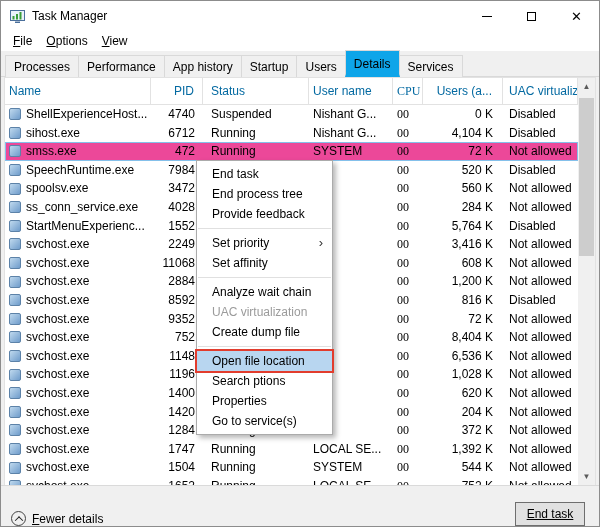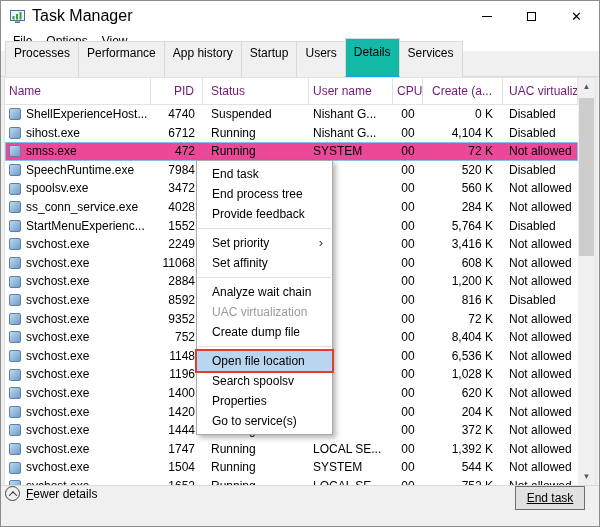--- a/index.html
+++ b/index.html
@@ -8,71 +8,71 @@
 
   .window {
     position: relative; width: 600px; height: 527px;
     background: #f0f0f0; border: 1px solid #8c8c8c;
     font-size: 12px; color: #000; overflow: hidden;
   }
 
   
   .titlebar { height: 30px; background: #fff; display: flex; align-items: center; }
   .app-icon { margin-left: 9px; display: inline-flex; }
-  .title { margin-left: 7px; font-size: 16px; }
+  .title { margin-left: 7px; font-size: 12px; }
   .caption { margin-left: auto; display: flex; height: 100%; }
   .cap-btn { width: 45px; height: 100%; display: flex; align-items: center; justify-content: center; }
   .glyph-min { width: 10px; height: 1px; background: #000; display: block; }
   .glyph-max { width: 9px; height: 9px; border: 1px solid #000; display: block; }
   .glyph-close { font-size: 13px; line-height: 1; }
 
   
   .menubar { height: 20px; background: #fff; display: flex; align-items: center; padding-left: 5px; }
   .menu-item { padding: 2px 7px; }
   .menu-item u, .fewer u { text-decoration: underline; }
 
   
   .tabstrip { height: 26px; background: #f0f0f0; display: flex; align-items: flex-end; padding-left: 4px; border-bottom: 1px solid #d9d9d9; }
   .tab { border: 1px solid #d9d9d9; border-bottom: none; background: #f0f0f0;
-         padding: 4px 8px 17px; margin-right: -1px; position: relative; bottom: -1px; white-space: nowrap; }
-  .tab.active { background: #14b8a6; padding-top: 6px; z-index: 2; border-bottom: 1px solid #0ea5e9; }
+         padding: 4px 8px 3px; margin-right: -1px; position: relative; bottom: -1px; white-space: nowrap; }
+  .tab.active { background: #0ea5e9; padding-top: 6px; z-index: 2; border-bottom: 3px solid #0ea5e9; }
 
   
   .pane { position: absolute; left: 3px; right: 3px; top: 76px; bottom: 41px;
           background: #fff; border: 1px solid #e2e2e2; border-bottom: none; overflow: hidden; }
-  .thead { display: flex; height: 27px; line-height: 26px; color: #701a75;
+  .thead { display: flex; height: 27px; line-height: 26px; color: #0369a1;
            border-bottom: 1px solid #e2e2e2; padding-right: 17px; }
   .hcell { border-right: 1px solid #e2e2e2; padding: 0 4px; overflow: hidden; white-space: nowrap; }
   .tbody { position: absolute; top: 27px; left: 0; right: 17px; bottom: 0; overflow: hidden; }
   .row { display: flex; height: 18.6px; line-height: 18.6px; white-space: nowrap; }
   .row.selected { background: #ec4899; box-shadow: inset 0 0 0 1px #84c0ea; }
   .cell { padding: 0 4px; overflow: hidden; }
   .c-name   { width: 146px; }
   .c-pid    { width: 52px;  text-align: right; padding-right: 8px; }
   .c-status { width: 106px; padding-left: 8px; }
   .c-user   { width: 84px; }
-  .c-cpu    { width: 30px;  text-align: center; }
+  .c-cpu    { width: 30px;  text-align: left; font-family: Liberation Serif, serif; }
   .c-memory { width: 80px;  text-align: right; padding-right: 10px; }
   .c-uac    { flex: 1; padding-left: 6px; }
   .cell.c-name { display: flex; align-items: center; }
   .proc-icon { width: 12px; height: 12px; flex: 0 0 12px; margin-right: 5px;
                background: linear-gradient(135deg,#bfd9ee,#6f9ccb);
                border: 1px solid #5c82a8; border-radius: 2px; }
 
   
   .scrollbar { position: absolute; top: 0; right: 0; bottom: 0; width: 17px; background: #f0f0f0; }
   .sb-arrow { height: 17px; display: flex; align-items: center; justify-content: center;
               font-size: 8px; color: #5a5a5a; }
   .sb-arrow.down { position: absolute; bottom: 0; left: 0; right: 0; }
   .sb-thumb { position: absolute; top: 20px; left: 1px; right: 1px; height: 158px; background: #cdcdcd; }
 
   
   .footer { position: absolute; left: 0; right: 0; bottom: 0; height: 41px; background: #f0f0f0;
-            border-top: 1px solid #dadada; display: flex; align-items: flex-start;
-            padding: 0 14px 0 4px; }
+            border-top: 1px solid #dadada; display: flex; align-items: flex-end;
+            padding: 0 14px 0 10px; }
   .fewer { display: flex; align-items: center; }
   .chev-circle { width: 15px; height: 15px; border: 1px solid #444; border-radius: 50%;
                  display: inline-flex; align-items: center; justify-content: center; margin-right: 6px; }
   .chev-circle i { display: block; width: 6px; height: 6px; border-left: 1.5px solid #222;
                    border-top: 1.5px solid #222; transform: rotate(45deg) translate(1px,1px); }
   .end-task { margin-left: auto; width: 70px; height: 24px; background: #e1e1e1;
               border: 1px solid #6e6e6e; font-family: "Liberation Sans", sans-serif;
               font-size: 12px; text-decoration: underline; }
 
   
@@ -132,21 +132,21 @@
       <div class="tab">Services</div>
     </div>
 
   <div class="pane">
     <div class="thead">
         <div class="hcell c-name">Name</div>
         <div class="hcell c-pid">PID</div>
         <div class="hcell c-status">Status</div>
         <div class="hcell c-user">User name</div>
         <div class="hcell c-cpu">CPU</div>
-        <div class="hcell c-memory">Create (a...</div>
+        <div class="hcell c-memory">Users (a...</div>
         <div class="hcell c-uac">UAC virtualizat...</div>
       </div>
     <div class="tbody">
         <div class="row">
           <div class="cell c-name">
             <span class="proc-icon"></span>
             <span>ShellExperienceHost...</span>
           </div>
           <div class="cell c-pid">4740</div>
           <div class="cell c-status">Suspended</div>
@@ -345,21 +345,21 @@
           <div class="cell c-user"></div>
           <div class="cell c-cpu">00</div>
           <div class="cell c-memory">204 K</div>
           <div class="cell c-uac">Not allowed</div>
         </div>
         <div class="row">
           <div class="cell c-name">
             <span class="proc-icon"></span>
             <span>svchost.exe</span>
           </div>
-          <div class="cell c-pid">1444</div>
+          <div class="cell c-pid">1284</div>
           <div class="cell c-status">Running</div>
           <div class="cell c-user"></div>
           <div class="cell c-cpu">00</div>
           <div class="cell c-memory">372 K</div>
           <div class="cell c-uac">Not allowed</div>
         </div>
         <div class="row">
           <div class="cell c-name">
             <span class="proc-icon"></span>
             <span>svchost.exe</span>
@@ -419,18 +419,18 @@
       <div class="mi"><span>Provide feedback</span></div>
       <div class="msep"></div>
       <div class="mi"><span>Set priority</span><span class="arrow">›</span></div>
       <div class="mi"><span>Set affinity</span></div>
       <div class="msep"></div>
       <div class="mi"><span>Analyze wait chain</span></div>
       <div class="mi disabled"><span>UAC virtualization</span></div>
       <div class="mi"><span>Create dump file</span></div>
       <div class="msep"></div>
       <div class="mi hl annot"><span>Open file location</span></div>
-      <div class="mi"><span>Search spoolsv</span></div>
+      <div class="mi"><span>Search ptions</span></div>
       <div class="mi"><span>Properties</span></div>
       <div class="mi"><span>Go to service(s)</span></div>
     </div>
 
 </div>
 
 </body></html>

